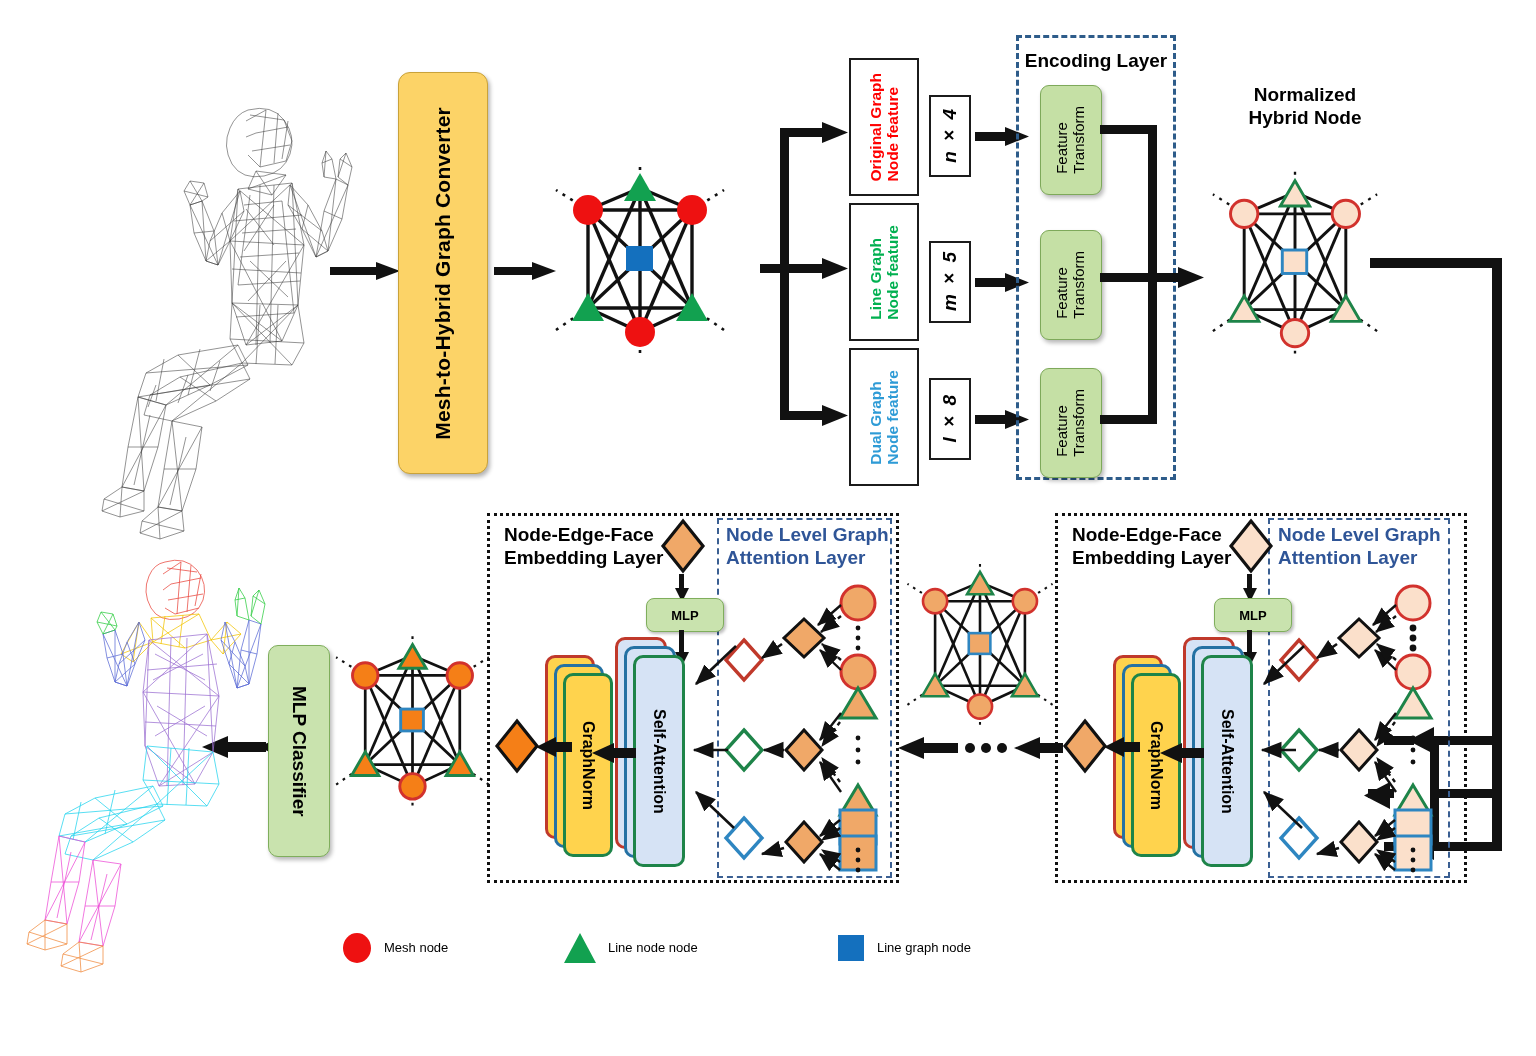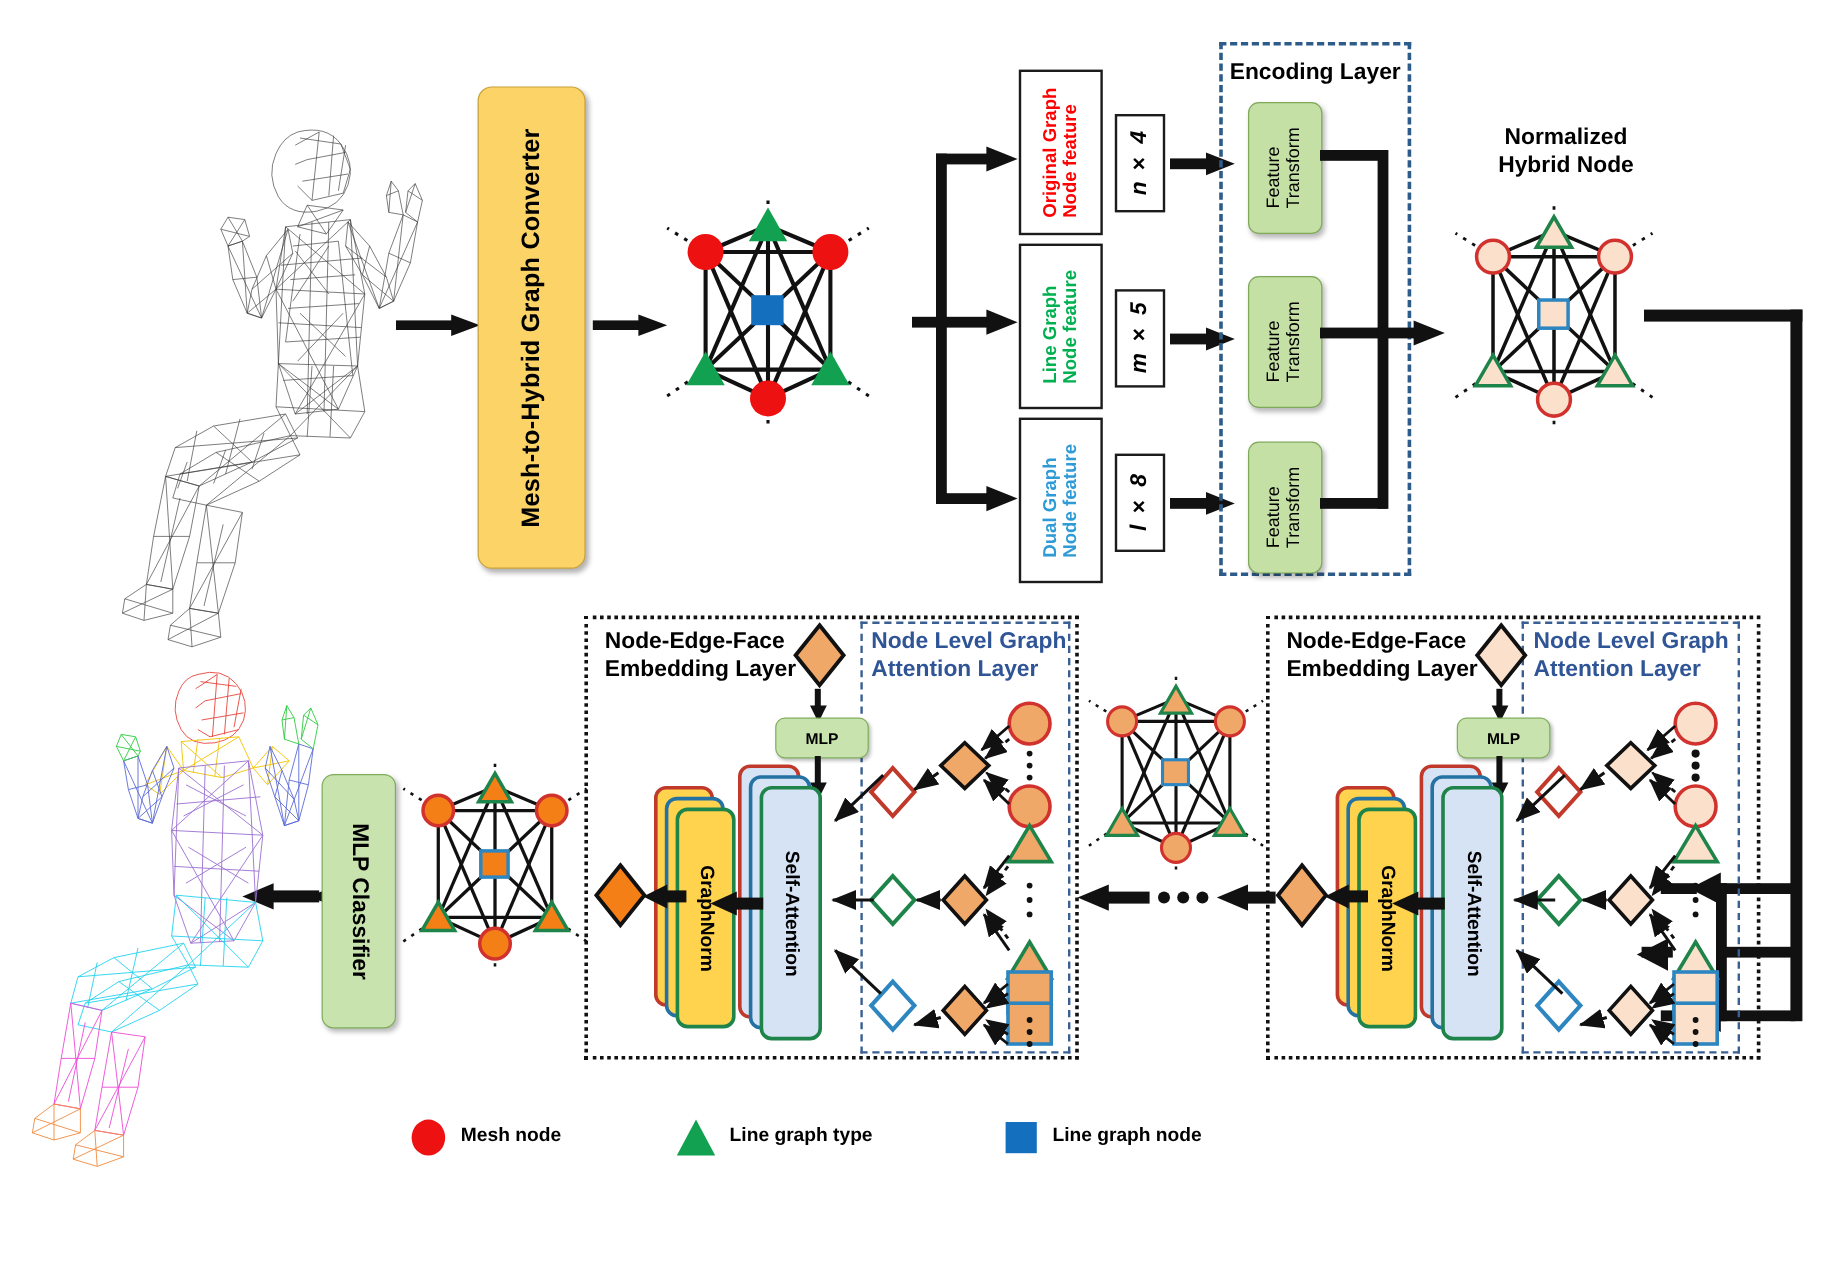--- a/index.html
+++ b/index.html
@@ -25,21 +25,21 @@
   
   .fbox{border:2.4px solid #1b1b1b;background:#fff;box-sizing:border-box;}
   .fbox .inner{font-size:15.5px;font-weight:600;line-height:1.1;}
   .dimbox{border:2.4px solid #1b1b1b;background:#fff;box-sizing:border-box;
       font-size:19px;font-weight:700;font-style:italic;}
   .encl{border:3px dashed #2E5C8A;box-sizing:border-box;}
   .dotbox{border:3px dotted #111;box-sizing:border-box;}
   .dashbox{border:2.6px dashed #3A5F92;box-sizing:border-box;}
   .lbl{font-size:19px;font-weight:600;line-height:1.2;}
   .lbl.blue{color:#2F5597;}
-  .legend-txt{font-size:16px;font-weight:700;}
+  .legend-txt{font-size:13px;font-weight:400;}
   svg{display:block;overflow:visible;}
 </style>
 </head>
 <body>
 
 <div class="abs" style="left:60px;top:55px;width:300px;height:430px;">
   <svg width="300" height="430" viewBox="0 0 300 430">
     <g stroke="#3a3a3a" stroke-width="0.55" fill="none">
 
       <path d="M188 55 q24 -6 36 10 q12 16 6 34 q-6 18 -26 22 q-22 4 -32 -12 q-10 -18 -2 -36 q6 -14 18 -18z"></path>
@@ -258,21 +258,21 @@
       <rect x="0" y="0" width="56" height="9"></rect>
       <rect x="0" y="148" width="56" height="9"></rect>
       <rect x="0" y="290" width="56" height="9"></rect>
       <rect x="48" y="0" width="9" height="299"></rect>
       <rect x="48" y="148" width="36" height="9"></rect>
       <polygon points="78,142 104,152.5 78,163"></polygon>
     </g>
   </svg>
 </div>
 
-<div class="abs ctr" style="left:1195px;top:99px;width:220px;height:56px;flex-direction:column;">
+<div class="abs ctr" style="left:1195px;top:79px;width:220px;height:56px;flex-direction:column;">
   <span class="lbl">Normalized</span>
   <span class="lbl">Hybrid Node</span>
 </div>
 <div class="abs" style="left:1195px;top:165px;width:200px;height:215px;">
   <svg width="200" height="215" viewBox="0 0 200 220">
     <g stroke="#111" stroke-width="3" fill="none">
       <line x1="48" y1="50" x2="100" y2="28"></line>
         <line x1="100" y1="28" x2="152" y2="50"></line>
       <line x1="152" y1="50" x2="152" y2="148"></line>
         <line x1="152" y1="148" x2="100" y2="172"></line>
@@ -810,21 +810,21 @@
   <div class="abs" style="left:0;top:0;display:flex;align-items:center;gap:10px;">
     <svg width="34" height="34">
         <ellipse cx="17" cy="18" rx="14" ry="15" fill="#EE1111"></ellipse>
       </svg>
     <span class="legend-txt">Mesh node</span>
   </div>
   <div class="abs" style="left:222px;top:0;display:flex;align-items:center;gap:10px;">
     <svg width="36" height="34">
         <polygon points="18,3 34,33 2,33" fill="#12A150"></polygon>
       </svg>
-    <span class="legend-txt">Line graph type</span>
+    <span class="legend-txt">Line node node</span>
   </div>
   <div class="abs" style="left:495px;top:0;display:flex;align-items:center;gap:10px;">
     <svg width="32" height="34">
         <rect x="3" y="5" width="26" height="26" fill="#1470BE"></rect>
       </svg>
     <span class="legend-txt">Line graph node</span>
   </div>
 </div>
 
 </body></html>

